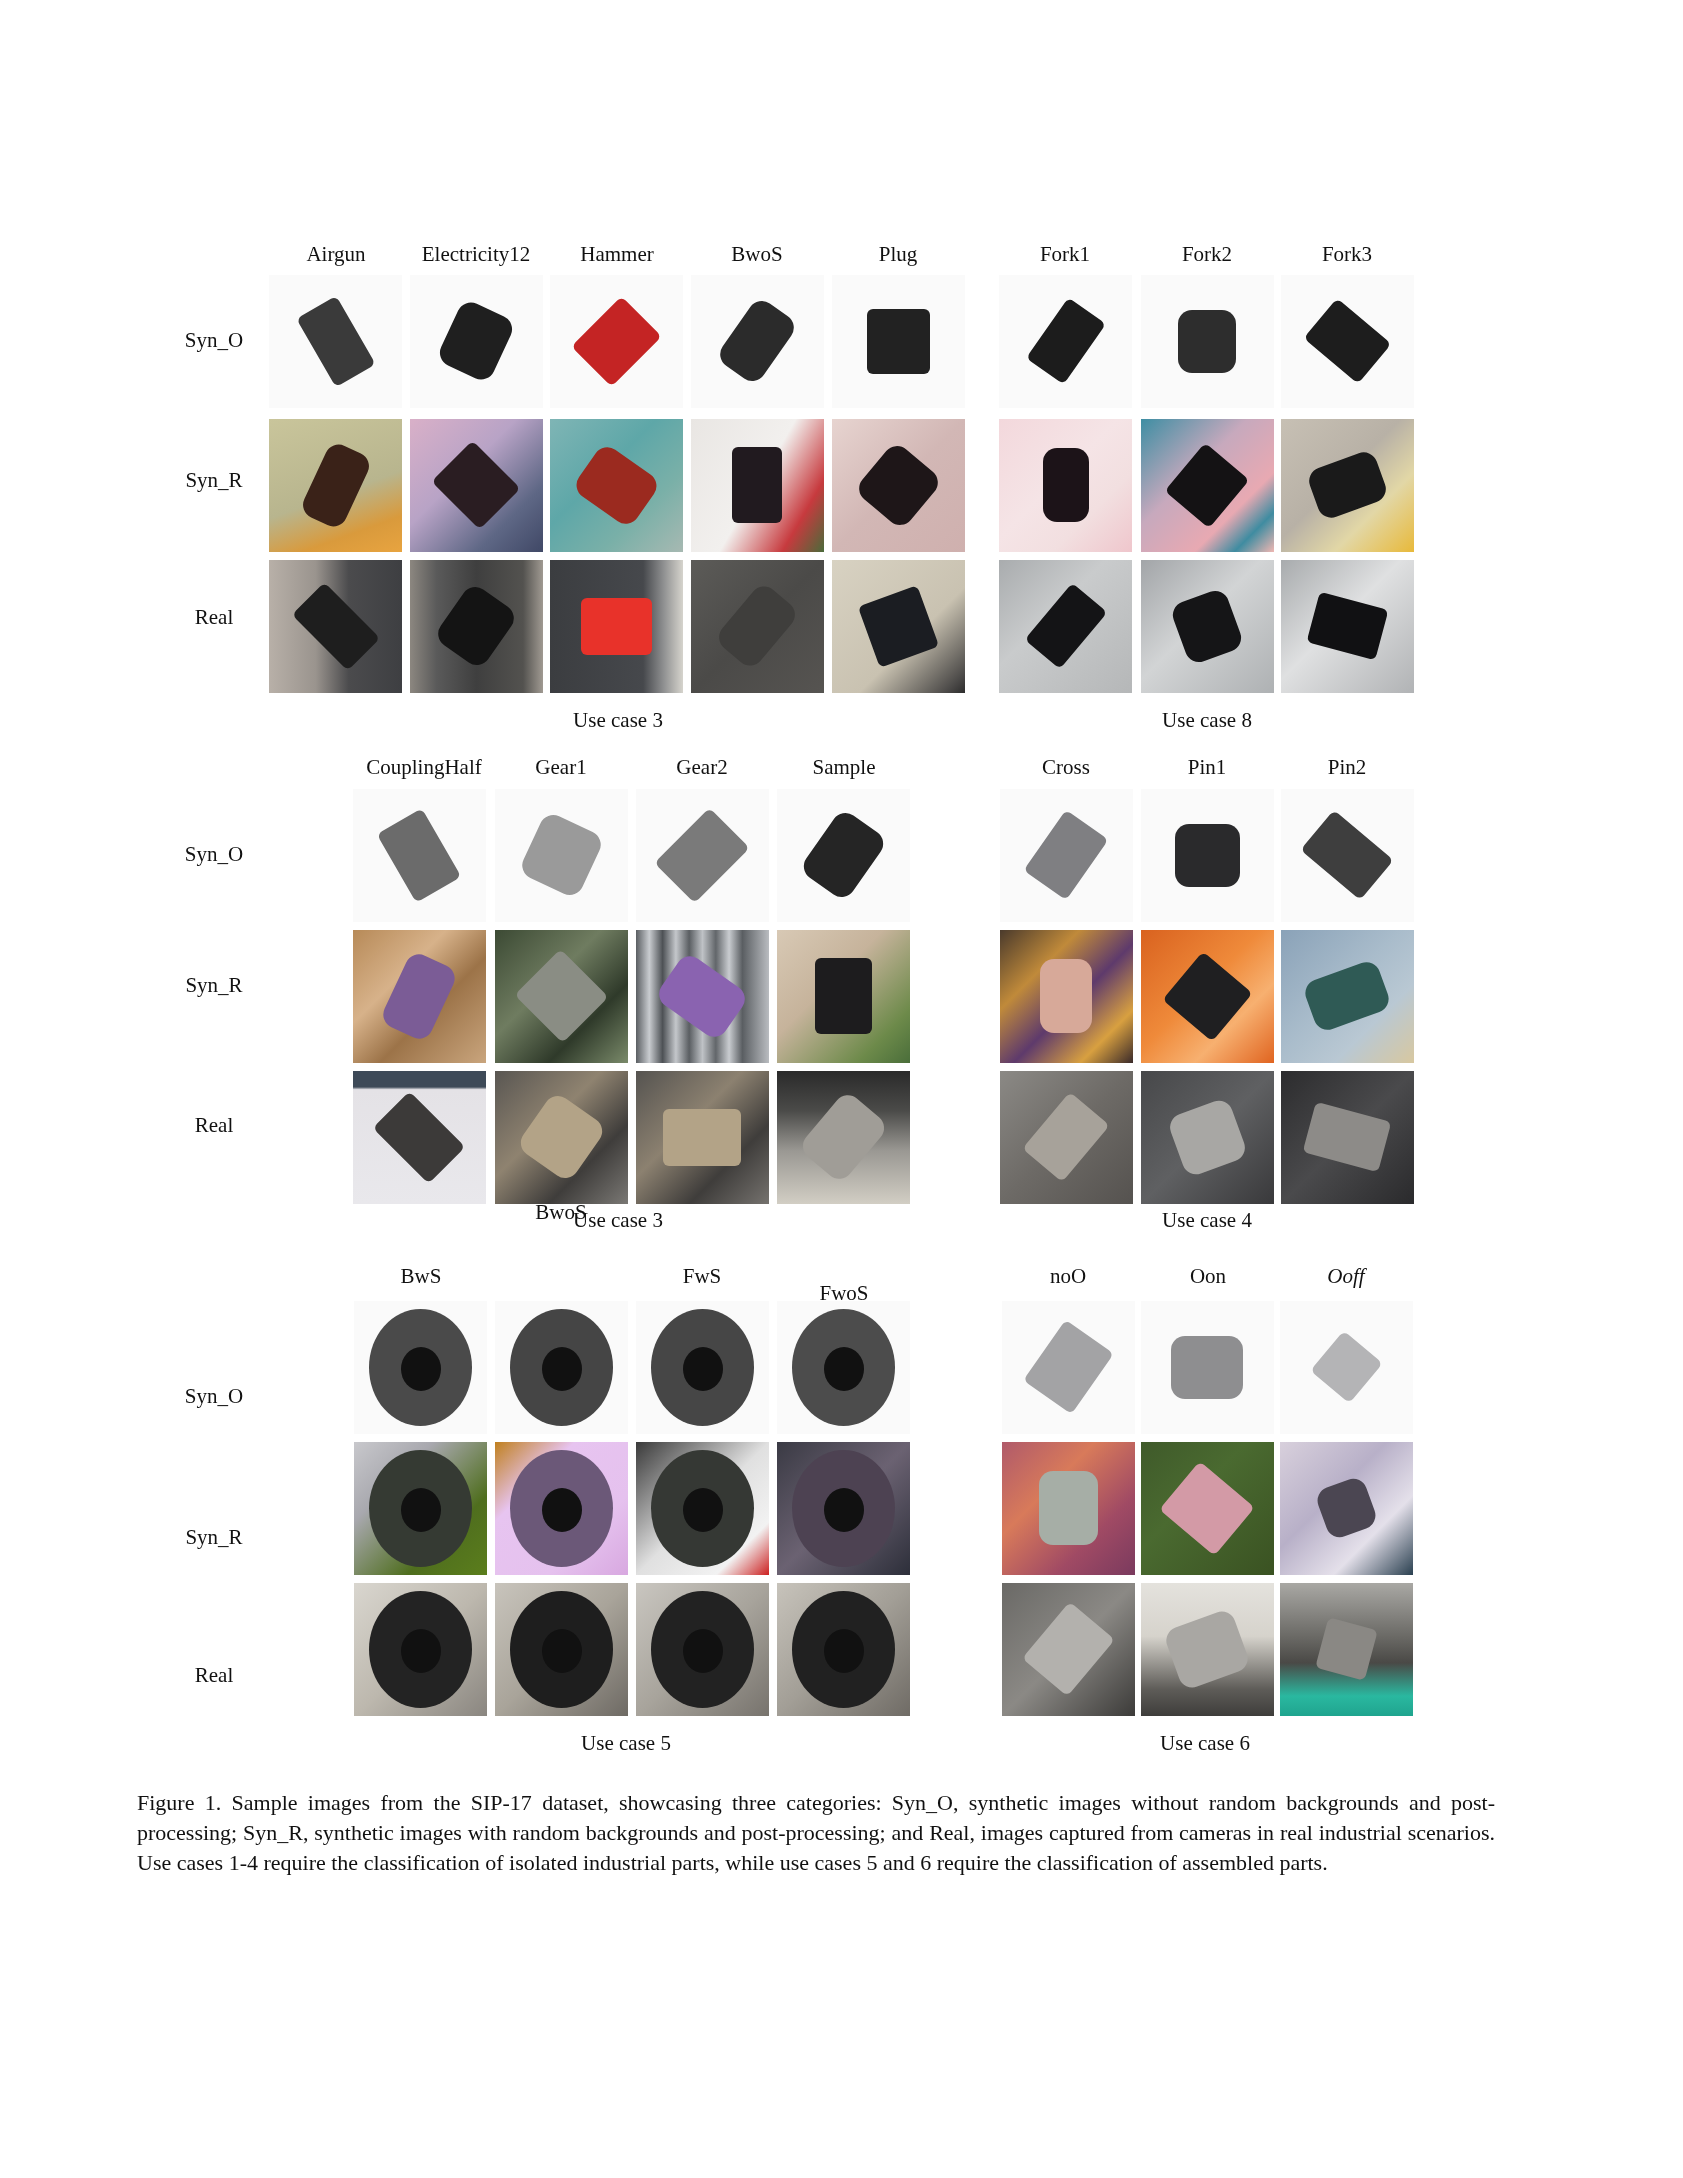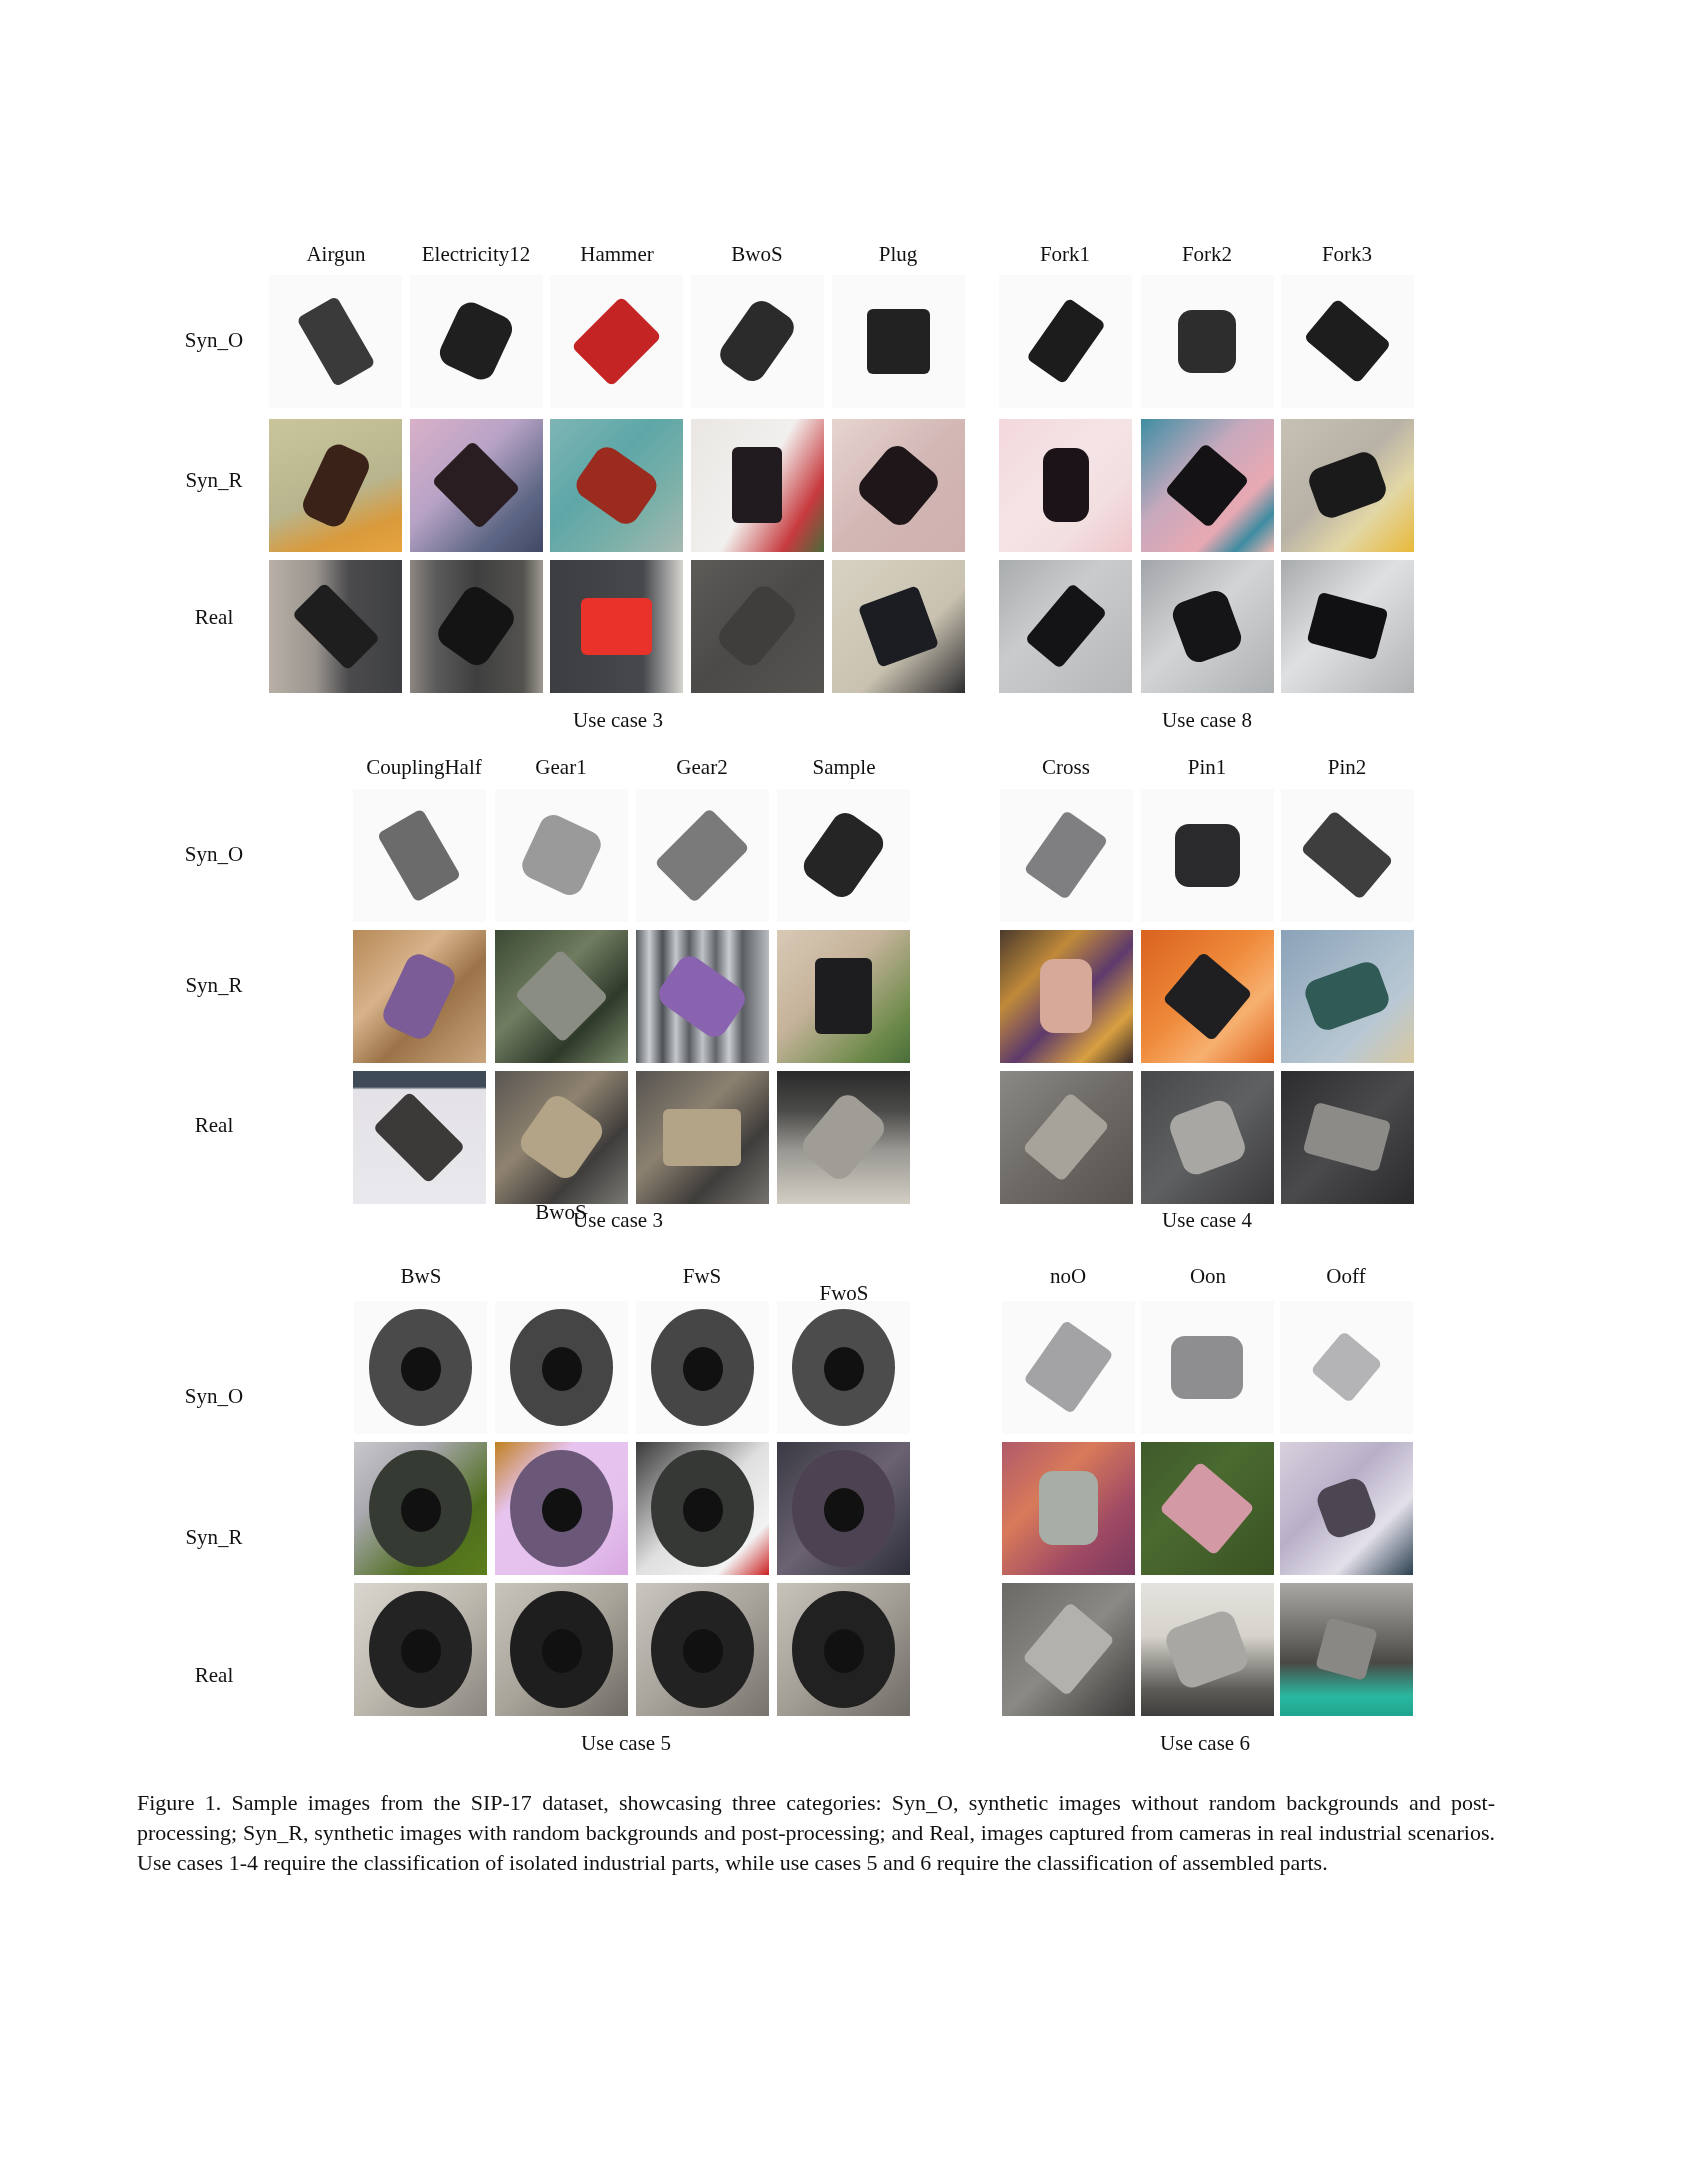--- a/index.html
+++ b/index.html
@@ -274,21 +274,21 @@
         <div class="lbl" style="left: 1208px; top: 1276px;">Oon</div>
         <div class="tile" style="left: 1141px; top: 1301px; background: rgb(250, 250, 250);">
           <div class="obj" style="background: rgb(142, 142, 144); width: 72px; height: 63px; left: 30px; top: 35px; transform: rotate(0deg); border-radius: 14px;"></div>
         </div>
         <div class="tile" style="left: 1141px; top: 1442px; background: linear-gradient(135deg, rgb(63, 90, 42) 0%, rgb(74, 106, 48) 40%, rgb(58, 82, 34) 100%);">
           <div class="obj" style="background: rgb(211, 154, 166); width: 72px; height: 63px; left: 30px; top: 35px; transform: rotate(40deg); border-radius: 6px;"></div>
         </div>
         <div class="tile" style="left: 1141px; top: 1583px; background: linear-gradient(rgb(228, 226, 221) 0%, rgb(214, 211, 204) 40%, rgb(94, 92, 88) 80%, rgb(62, 61, 59) 100%);">
           <div class="obj" style="background: rgb(169, 167, 163); width: 72px; height: 63px; left: 30px; top: 35px; transform: rotate(-20deg); border-radius: 14px;"></div>
         </div>
-        <div class="lbl" style="left: 1346px; top: 1276px;">Ooff</div>
+        <div class="lbl" style="left: 1346px; top: 1276px; font-style: italic;">Ooff</div>
         <div class="tile" style="left: 1280px; top: 1301px; background: rgb(250, 250, 250);">
           <div class="obj" style="background: rgb(180, 180, 182); width: 51px; height: 52px; left: 41px; top: 40px; transform: rotate(40deg); border-radius: 6px;"></div>
         </div>
         <div class="tile" style="left: 1280px; top: 1442px; background: linear-gradient(135deg, rgb(216, 208, 220) 0%, rgb(184, 176, 200) 40%, rgb(228, 224, 234) 70%, rgb(42, 64, 80) 100%);">
           <div class="obj" style="background: rgb(75, 70, 82); width: 51px; height: 52px; left: 41px; top: 40px; transform: rotate(-20deg); border-radius: 14px;"></div>
         </div>
         <div class="tile" style="left: 1280px; top: 1583px; background: linear-gradient(rgb(169, 168, 164) 0%, rgb(107, 106, 102) 40%, rgb(74, 73, 70) 60%, rgb(42, 184, 160) 85%, rgb(31, 164, 142) 100%);">
           <div class="obj" style="background: rgb(138, 136, 132); width: 51px; height: 52px; left: 41px; top: 40px; transform: rotate(15deg); border-radius: 6px;"></div>
         </div>
         <div class="uc" style="left: 1205px; top: 1743px;">Use case 6</div>

